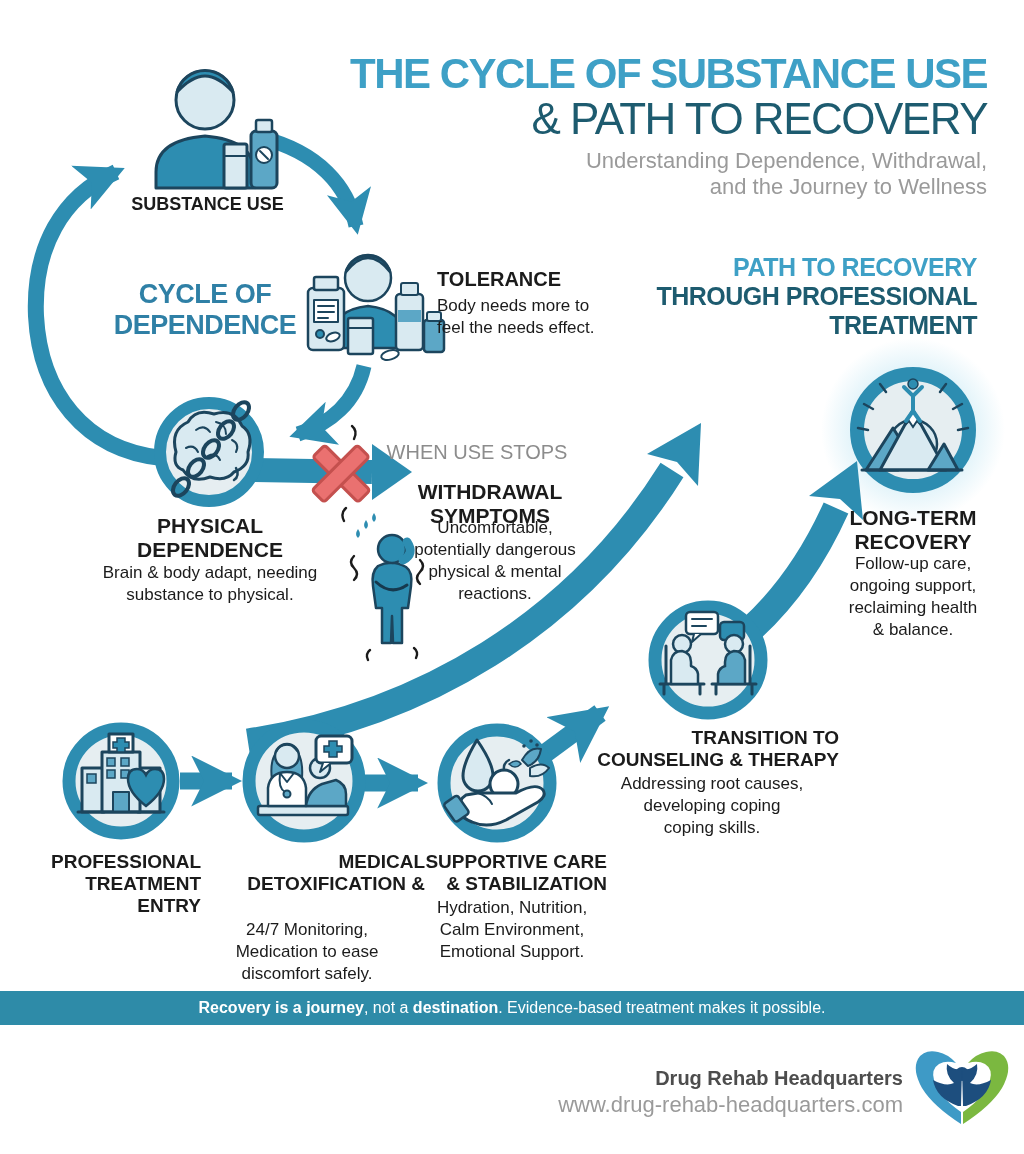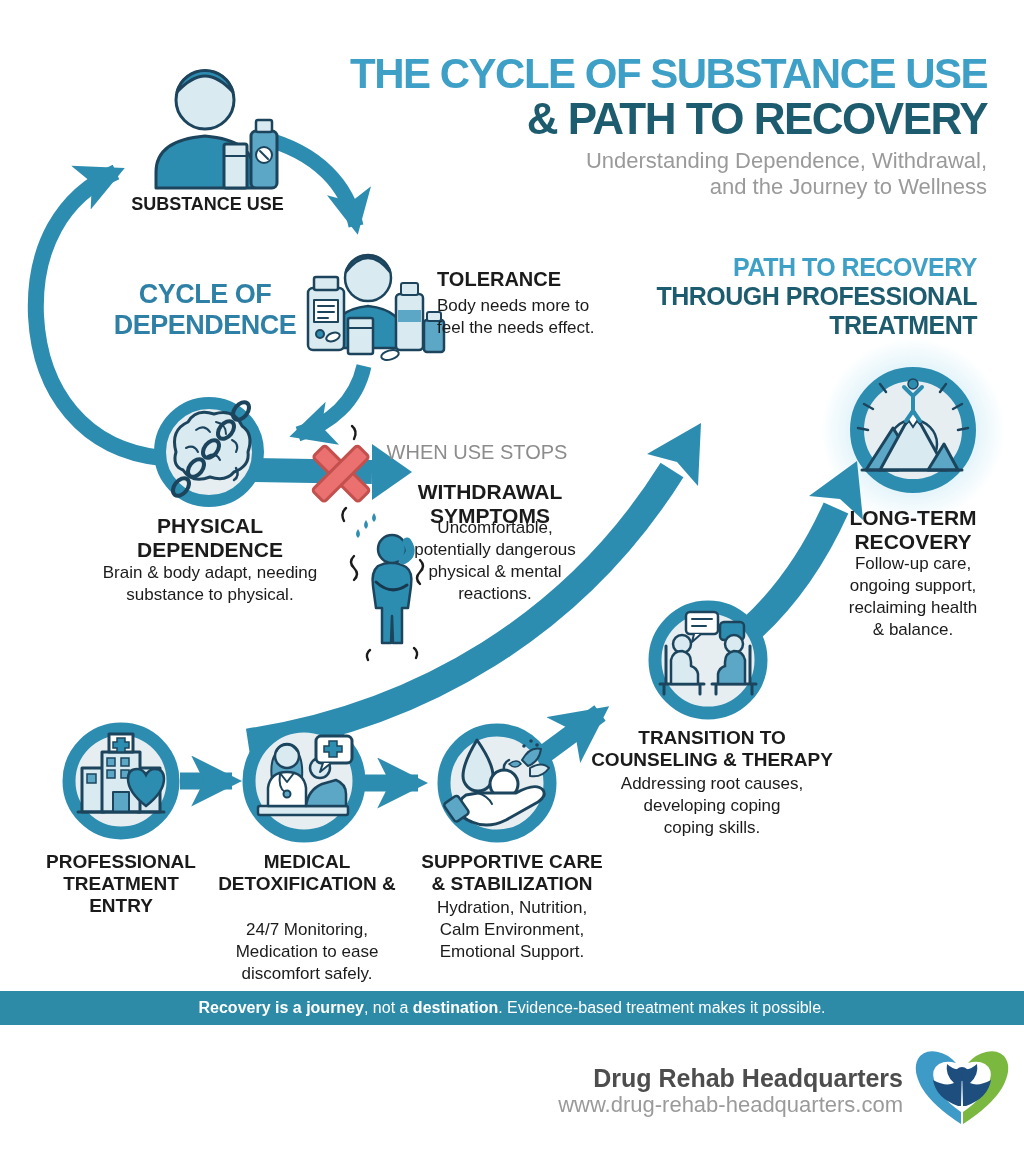--- a/index.html
+++ b/index.html
@@ -9,36 +9,36 @@
     --iceLight:#D9EAF1; --iceMid:#5CA7C6; --logoBlue:#3E9AC6; --logoGreen:#7BB840;
     --logoNavy:#1D4E7E; --brandGray:#4D4D4D;
   }
   html,body{margin:0;padding:0;background:#fff;}
   #stage{position:relative;width:1024px;height:1154px;background:#fff;overflow:hidden;
          font-family:"Liberation Sans",sans-serif;}
   #art{position:absolute;left:0;top:0;z-index:0;}
   .txt{position:absolute;z-index:2;}
   .c{text-align:center;} .r{text-align:right;}
   .big1{font-size:42px;font-weight:800;letter-spacing:-1.5px;color:var(--titleLight);}
-  .big2{font-size:44px;font-weight:700;letter-spacing:-1.5px;color:var(--titleDark);}
+  .big2{font-size:44px;font-weight:400;letter-spacing:-1.5px;color:var(--titleDark);}
   .sub{font-size:22px;line-height:26px;color:var(--gray);}
   .cycHead{font-size:27px;line-height:31px;font-weight:800;color:var(--headBlue);letter-spacing:-0.5px;}
   .lbl{font-weight:700;color:var(--ink2);}
   .lbl18{font-size:18px;line-height:21px;}
   .lbl20{font-size:20px;line-height:23px;}
   .lbl21{font-size:21px;line-height:24px;}
-  .lbl19{font-size:19px;line-height:22px;}
+  .lbl19{font-size:19px;line-height:22px;text-align:right;}
   .body17{font-size:17px;line-height:22px;color:var(--ink2);}
   .kicker{font-size:20px;color:var(--gray2);}
   .pathHead{font-size:25px;line-height:29px;font-weight:800;letter-spacing:-0.5px;}
   .ph1{color:var(--titleLight);} .ph23{color:var(--titleDark);}
   #banner{position:absolute;left:0;top:991px;width:1024px;height:34px;line-height:34px;
           background:var(--banner);color:#fff;font-size:16px;text-align:center;z-index:2;}
   #banner b{font-weight:700;}
-  .brand{font-size:25px;font-weight:700;color:var(--brandGray);line-height:28px;}
+  .brand{font-size:20px;font-weight:700;color:var(--brandGray);line-height:28px;}
   .site{font-size:22px;color:var(--gray);line-height:26px;}
   
   .arrow{fill:none;stroke:var(--teal);}
   .ring{fill:var(--nodeFill);stroke:var(--teal);}
   .ic{stroke:var(--ink);stroke-width:3;stroke-linejoin:round;stroke-linecap:round;}
   .i2{stroke:var(--ink);stroke-width:2;stroke-linejoin:round;stroke-linecap:round;}
   .i25{stroke:var(--ink);stroke-width:2.5;stroke-linejoin:round;stroke-linecap:round;}
   .fn{fill:none;} .fw{fill:#fff;} .fl{fill:var(--iceLight);} .fm{fill:var(--iceMid);} .ft{fill:var(--teal);}
   .sq{fill:none;stroke:#1b1b1b;stroke-width:2.4;stroke-linecap:round;}
 </style>

